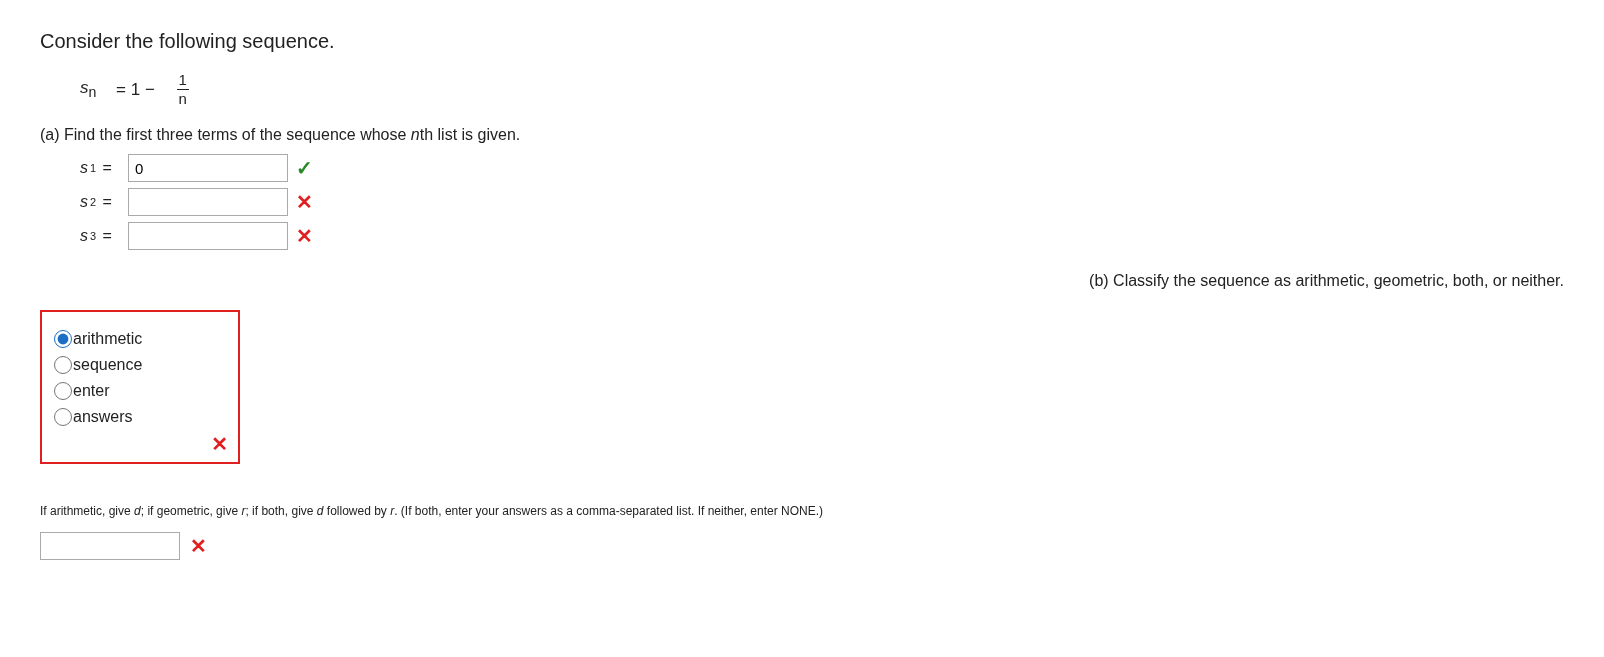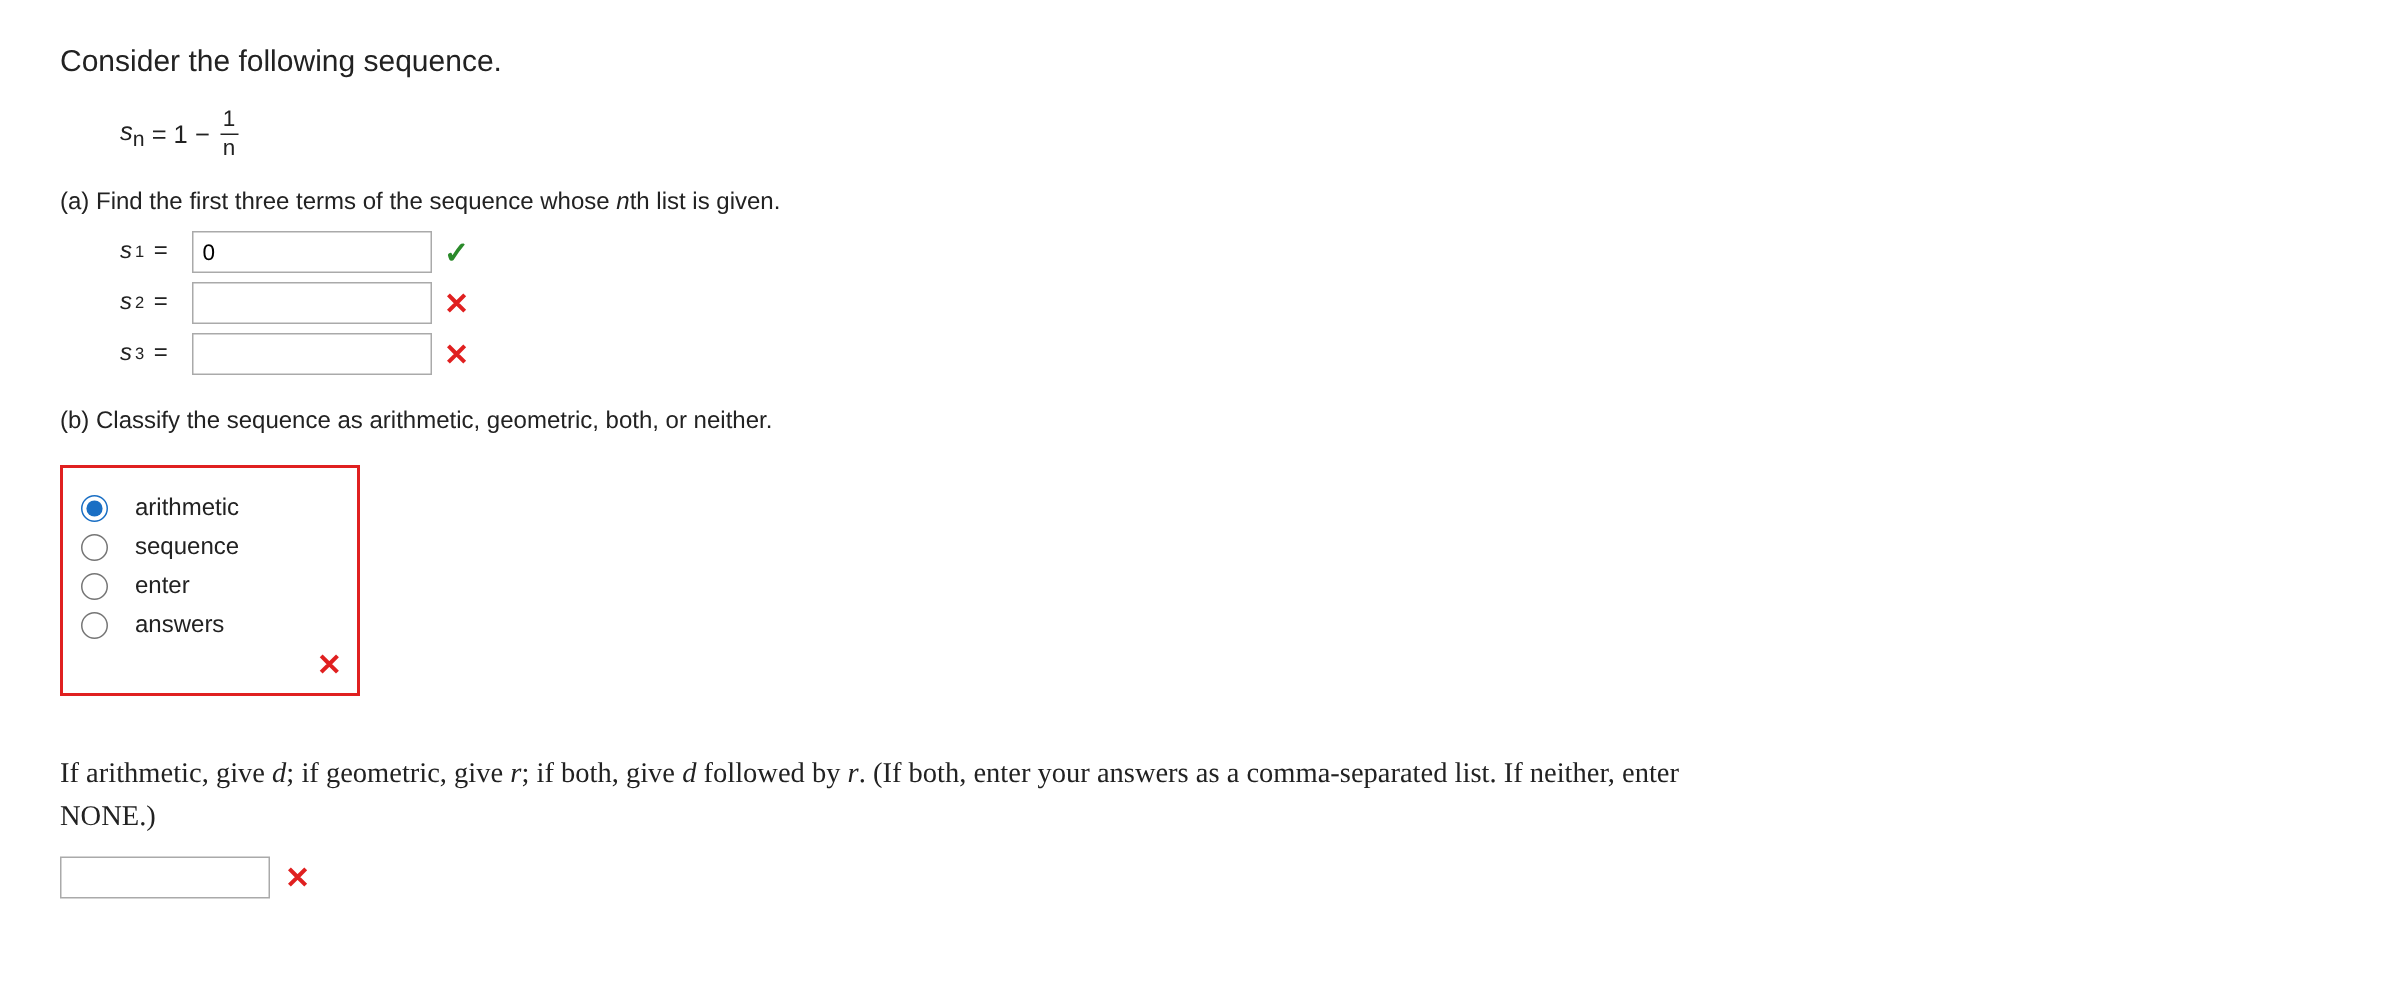--- a/index.html
+++ b/index.html
@@ -12,21 +12,21 @@
     }
     .question-intro {
       margin-bottom: 18px;
       font-size: 20px;
     }
     .formula {
       margin: 0 0 18px 40px;
       font-size: 17px;
       display: flex;
       align-items: center;
-      gap: 0;
+      gap: 15px;
     }
     .formula-var {
       font-style: italic;
     }
     .fraction {
       display: inline-flex;
       flex-direction: column;
       align-items: center;
       font-size: 15px;
       vertical-align: middle;
@@ -85,21 +85,21 @@
     .radio-group {
       border: 2px solid #e02020;
       display: inline-block;
       padding: 10px 18px 28px 12px;
       margin: 10px 0 10px 0;
       min-width: 200px;
       position: relative;
     }
     .radio-item {
       display: flex;
-      gap: 18px;
+      gap: 1px;
       margin: 8px 0;
       cursor: pointer;
       font-size: 16px;
     }
     .radio-item input[type="radio"] {
       accent-color: #1a6fc4;
       width: 18px;
       height: 18px;
       cursor: pointer;
     }
@@ -108,25 +108,24 @@
       bottom: 6px;
       right: 10px;
       color: #e02020;
       font-size: 20px;
       font-weight: bold;
     }
     .part-c-section {
       margin-top: 28px;
     }
     .part-c-text {
-      font-size: 19px;
+      font-size: 12px;
       margin-bottom: 12px;
       max-width: 1100px;
       line-height: 1.5;
-      font-family: Liberation Serif, serif;
     }
     .part-c-text em {
       font-style: italic;
     }
     .final-input-row {
       display: flex;
       align-items: center;
       gap: 10px;
       margin-top: 4px;
     }
@@ -182,21 +181,21 @@
   <div class="input-row">
     <span class="input-label">
       <span class="formula-var">s</span><sub>3</sub>&nbsp;=
     </span>
     <input class="text-input" type="text" value="" style="">
     <span class="x-icon">✕</span>
   </div>
 </div>
 
 <div class="part-b-section">
-  <div class="part-label" style="margin-top:20px;">
+  <div class="part-label" style="margin-top:20px;text-align:right;">
     <span>(b) Classify the sequence as arithmetic, geometric, both, or neither.</span>
   </div>
 
   <div class="radio-group">
     <label class="radio-item">
       <input type="radio" name="classify" value="arithmetic" checked="" style="">
       <span>arithmetic</span>
     </label>
     <label class="radio-item">
       <input type="radio" name="classify" value="geometric" style="">

